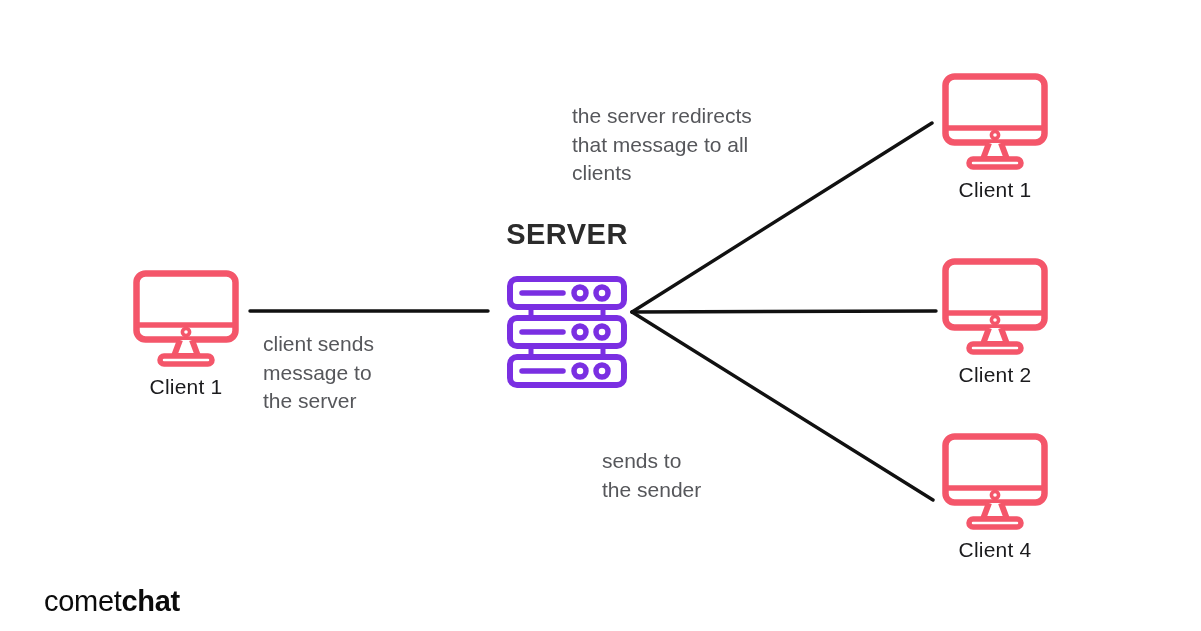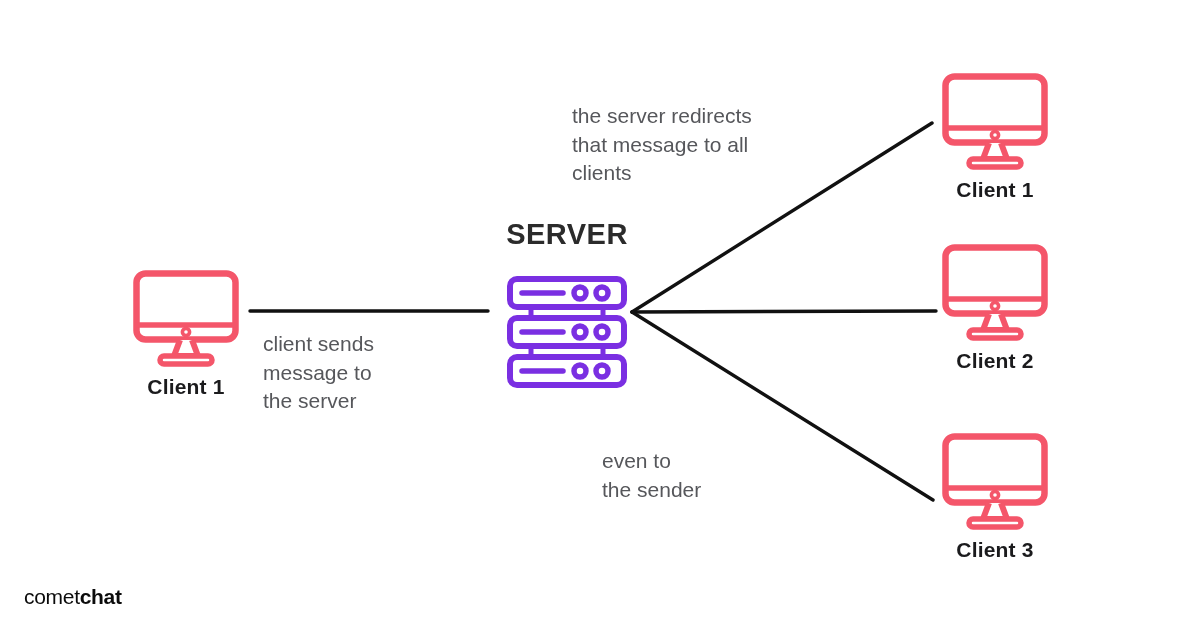--- a/index.html
+++ b/index.html
@@ -30,21 +30,21 @@
   .node{
     position:absolute;
     display:flex;
     flex-direction:column;
     align-items:center;
   }
   .node .icon{display:block;line-height:0;}
   .client-label{
     margin-top:5px;
     font-size:21px;
-    font-weight:700;
+    font-weight:400;
     color:var(--label);
     letter-spacing:0.2px;
     white-space:nowrap;
   }
   .server-title{
     font-size:29px;
     font-weight:700;
     color:var(--title);
     letter-spacing:0.5px;
     margin-bottom:25px;
@@ -53,23 +53,23 @@
   .annotation{
     position:absolute;
     font-size:21px;
     line-height:1.36;
     color:var(--annotation);
     text-align:left;
     white-space:pre-line;
   }
   .logo{
     position:absolute;
-    left:24px;
+    left:44px;
     top:585px;
-    font-size:21px;
+    font-size:29px;
     color:var(--logo);
     letter-spacing:-0.3px;
   }
   .logo .prefix{font-weight:400;}
   .logo .suffix{font-weight:700;}
 </style>
 </head>
 <body>
 
 <div class="canvas">
@@ -126,21 +126,21 @@
         <rect x="3.5" y="3.5" width="99" height="66" rx="9" stroke-width="6.5"></rect>
         <line x1="3.5" y1="55" x2="102.5" y2="55" stroke-width="5.5"></line>
         <circle cx="53" cy="62" r="3.6" stroke-width="3.6"></circle>
         <path d="M47 70 L41 86 L65 86 L59 70" stroke-width="6" stroke-linejoin="round" fill="#ffffff"></path>
         <rect x="27" y="86" width="52" height="8" rx="4" stroke-width="5.5" fill="#ffffff"></rect>
       </svg>
     </span>
     <span class="client-label">Client 1</span>
   </div>
 
-  <div class="node" style="left:940px;top:244px;width:110px;">
+  <div class="node" style="left:940px;top:258px;width:110px;">
     <span class="icon">
       <svg width="106" height="100" viewBox="0 0 106 100" xmlns="http://www.w3.org/2000/svg" fill="none" stroke="#F4566A" style="stroke:var(--client)">
         <rect x="3.5" y="3.5" width="99" height="66" rx="9" stroke-width="6.5"></rect>
         <line x1="3.5" y1="55" x2="102.5" y2="55" stroke-width="5.5"></line>
         <circle cx="53" cy="62" r="3.6" stroke-width="3.6"></circle>
         <path d="M47 70 L41 86 L65 86 L59 70" stroke-width="6" stroke-linejoin="round" fill="#ffffff"></path>
         <rect x="27" y="86" width="52" height="8" rx="4" stroke-width="5.5" fill="#ffffff"></rect>
       </svg>
     </span>
     <span class="client-label">Client 2</span>
@@ -149,29 +149,29 @@
   <div class="node" style="left:940px;top:433px;width:110px;">
     <span class="icon">
       <svg width="106" height="100" viewBox="0 0 106 100" xmlns="http://www.w3.org/2000/svg" fill="none" stroke="#F4566A" style="stroke:var(--client)">
         <rect x="3.5" y="3.5" width="99" height="66" rx="9" stroke-width="6.5"></rect>
         <line x1="3.5" y1="55" x2="102.5" y2="55" stroke-width="5.5"></line>
         <circle cx="53" cy="62" r="3.6" stroke-width="3.6"></circle>
         <path d="M47 70 L41 86 L65 86 L59 70" stroke-width="6" stroke-linejoin="round" fill="#ffffff"></path>
         <rect x="27" y="86" width="52" height="8" rx="4" stroke-width="5.5" fill="#ffffff"></rect>
       </svg>
     </span>
-    <span class="client-label">Client 3</span>
+    <span class="client-label">Client 4</span>
   </div>
 
   <div class="annotation" style="left:263px;top:330px;width:200px;">client sends
 message to
 the server</div>
   <div class="annotation" style="left:572px;top:102px;width:258px;">the server redirects
 that message to all
 clients</div>
-  <div class="annotation" style="left:602px;top:447px;width:200px;">even to
+  <div class="annotation" style="left:602px;top:447px;width:200px;">sends to
 the sender</div>
 
   <div class="logo">
     <span class="prefix">comet</span><span class="suffix">chat</span>
   </div>
 
 </div>
 
 </body></html>

